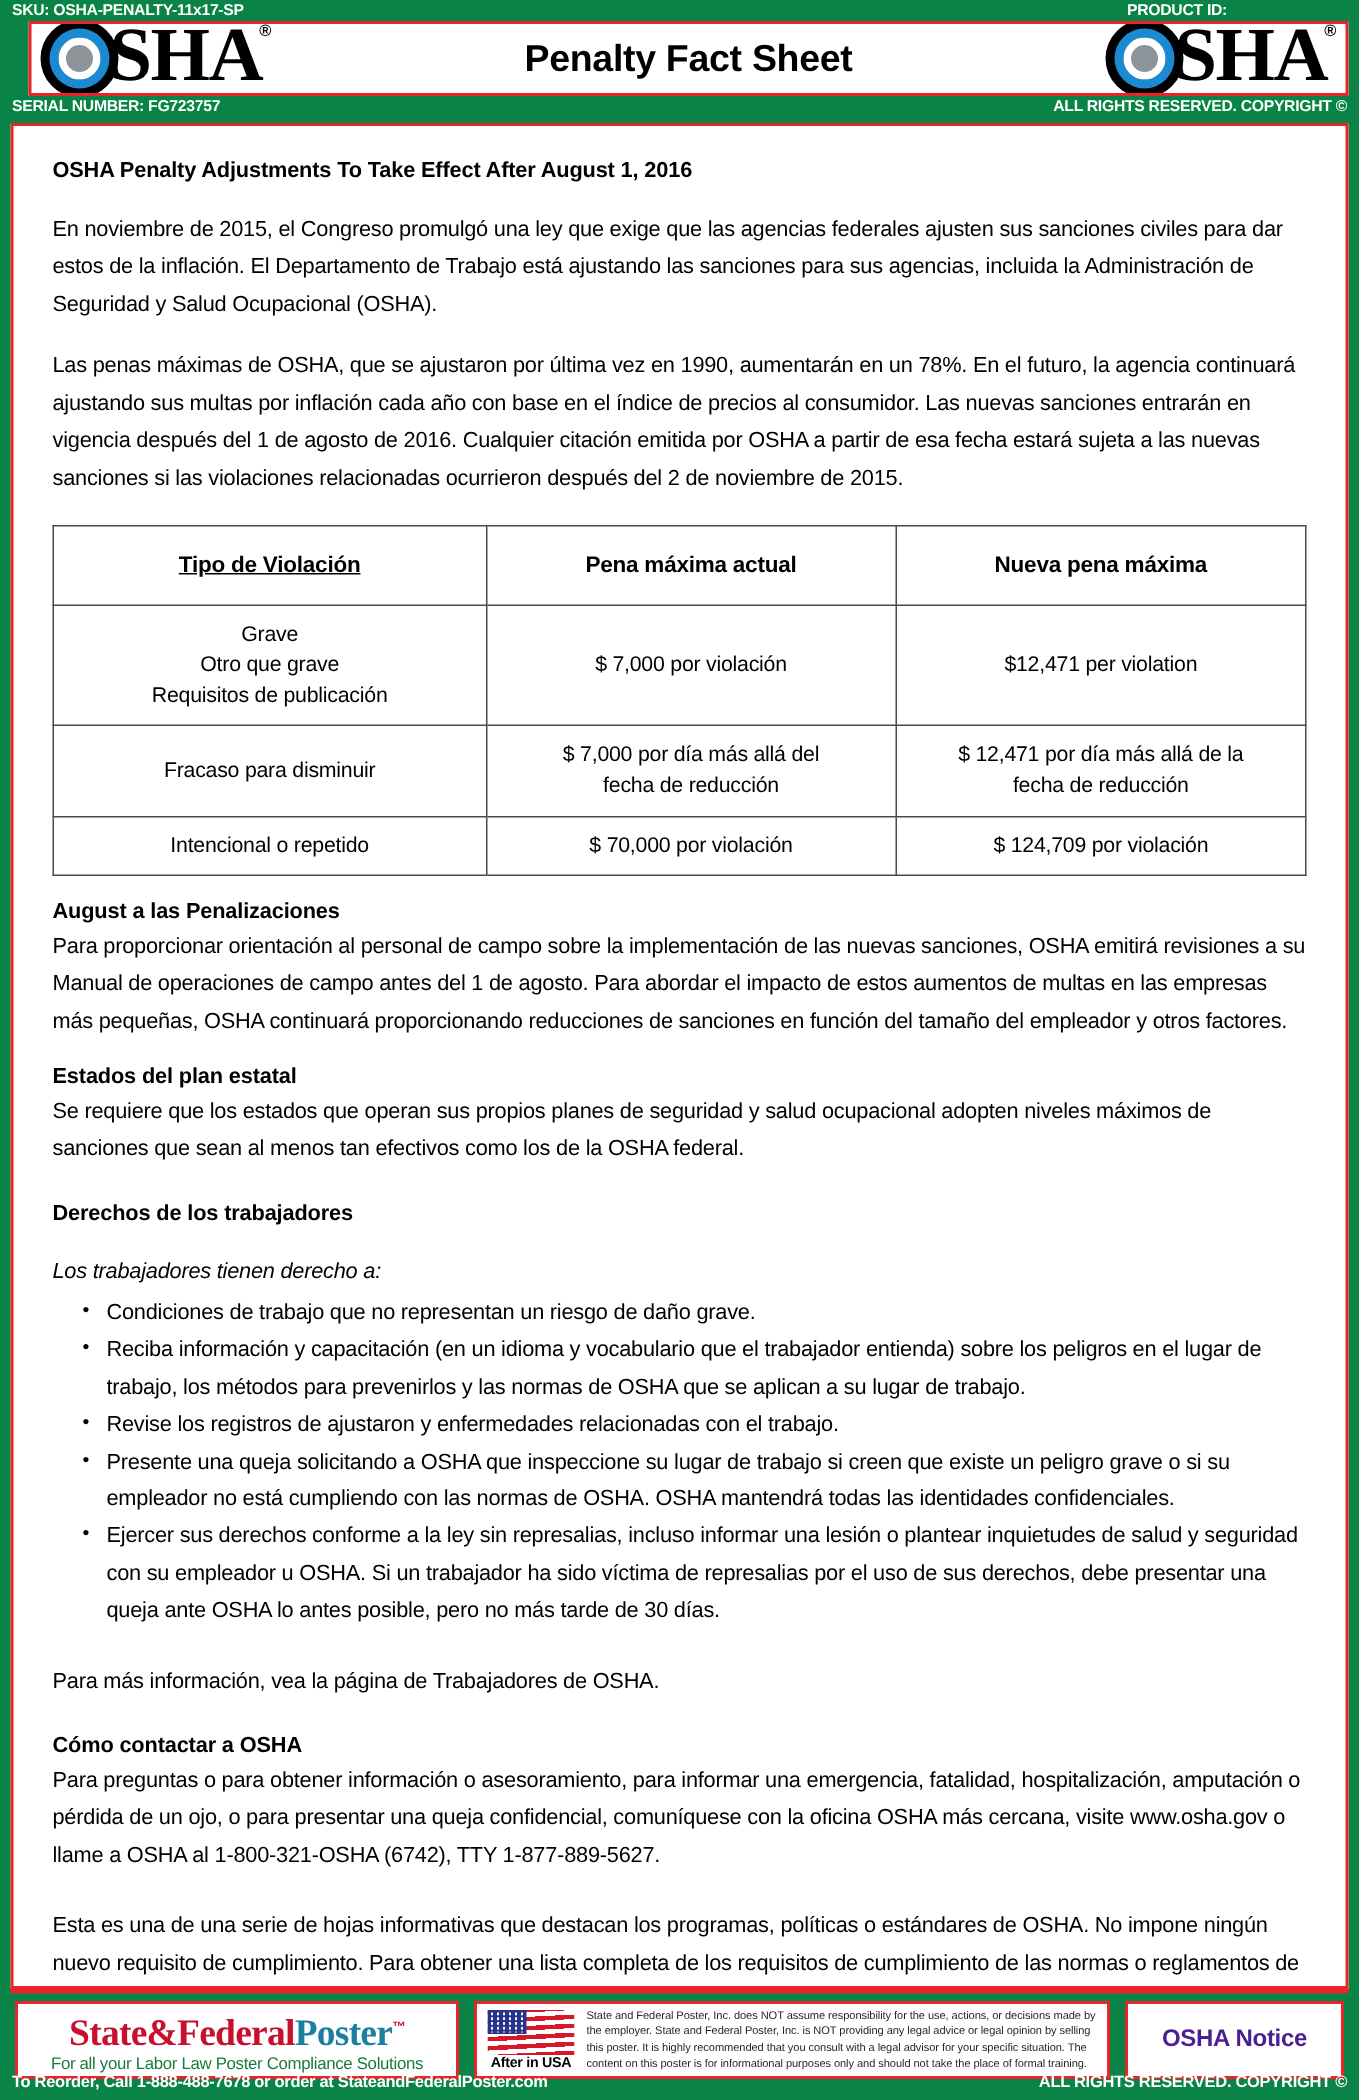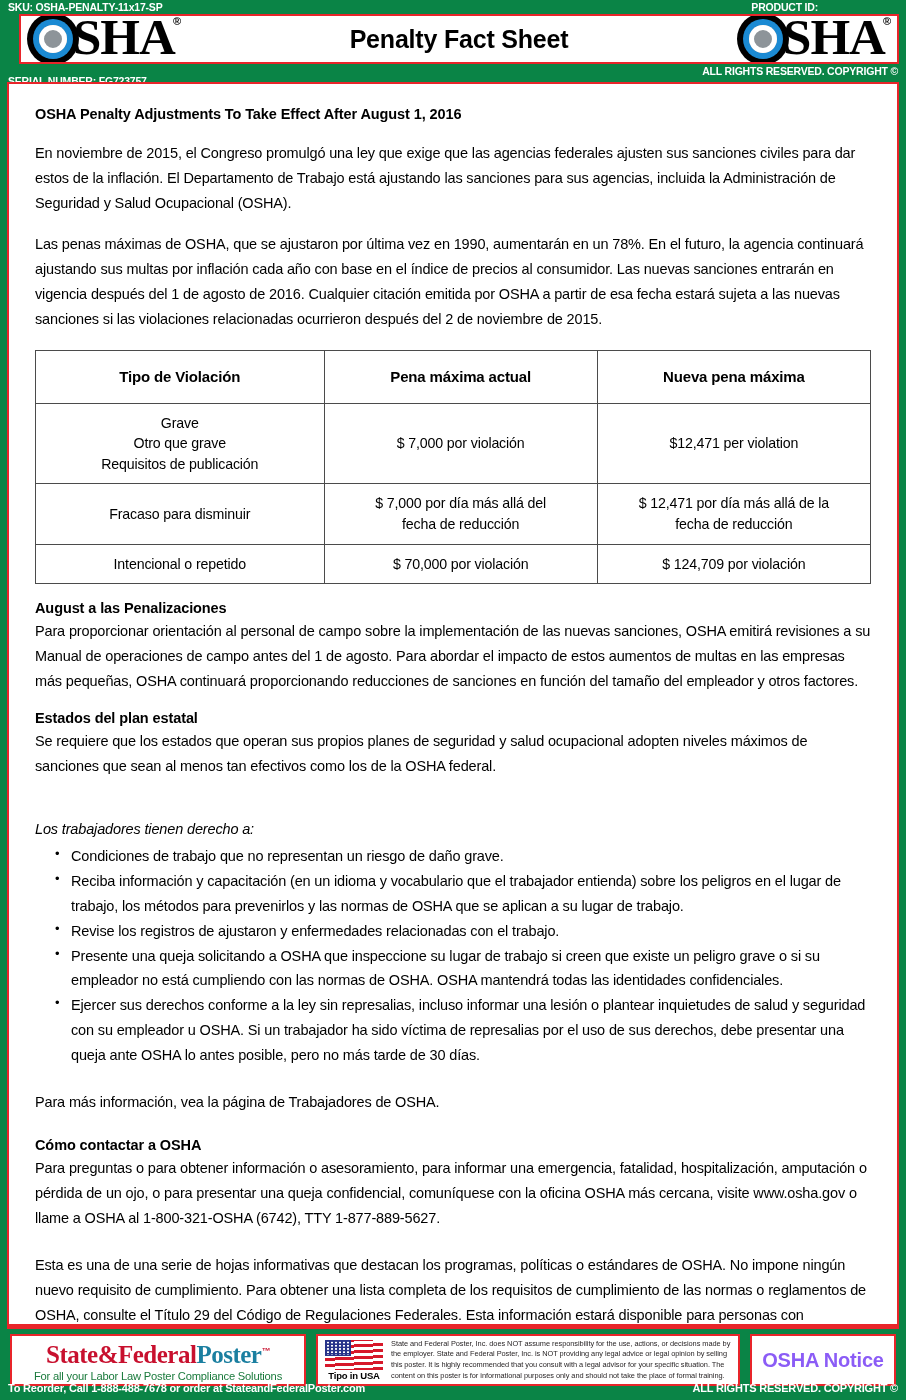--- a/index.html
+++ b/index.html
@@ -123,21 +123,21 @@
   
   .serialstrip {
     position: absolute;
     top: 64px; left: 0; right: 0;
     height: 15px;
     color: #ffffff;
     font-size: 10.5px;
     font-weight: bold;
     letter-spacing: -0.2px;
   }
-  .serialstrip .serial { position: absolute; left: 8px; top: 11px; }
+  .serialstrip .serial { position: absolute; left: 8px; top: 1px; }
   .serialstrip .rights { position: absolute; right: 8px; top: 1px; }
 
   
   .content {
     position: absolute;
     top: 82px; left: 7px; right: 7px;
     bottom: 74px;
     background: #ffffff;
     border: 2px solid #e8252a;
     box-sizing: border-box;
@@ -180,21 +180,21 @@
   table.penalty th {
     font-size: 15px;
     font-weight: bold;
     height: 34px;
   }
   table.penalty td {
     font-size: 14.2px;
     line-height: 1.45;
     font-weight: normal;
   }
-  table.penalty .col1 { width: 33%; }
+  table.penalty .col1 { width: 33%; text-decoration: underline; }
   .cellline { display: block; }
 
   
   ul.rights-list {
     margin: 2px 0 0 0;
     padding: 0 0 0 20px;
     list-style: none;
   }
   ul.rights-list li {
     position: relative;
@@ -327,22 +327,22 @@
     color: #231f20;
     letter-spacing: -0.05px;
   }
   .noticebox {
     flex: 0 0 146px;
     display: flex;
     align-items: center;
     justify-content: center;
   }
   .noticebox span {
-    color: #8b5cf6;
-    font-size: 20px;
+    color: #4c1d95;
+    font-size: 16px;
     font-weight: bold;
     letter-spacing: -0.2px;
     text-align: center;
   }
   .footer-strip {
     position: absolute;
     left: 0; right: 0; bottom: 2px;
     height: 16px;
     color: #ffffff;
     font-size: 11px;
@@ -448,20 +448,21 @@
     </table>
 
     <div class="h-bold">August a las Penalizaciones</div>
     <p class="body">Para proporcionar orientación al personal de campo sobre la implementación de las nuevas sanciones, OSHA emitirá revisiones a su Manual de operaciones de campo antes del 1 de agosto. Para abordar el impacto de estos aumentos de multas en las empresas más pequeñas, OSHA continuará proporcionando reducciones de sanciones en función del tamaño del empleador y otros factores.</p>
 
     <div class="gap-md"></div>
     <div class="h-bold">Estados del plan estatal</div>
     <p class="body">Se requiere que los estados que operan sus propios planes de seguridad y salud ocupacional adopten niveles máximos de sanciones que sean al menos tan efectivos como los de la OSHA federal.</p>
 
     <div class="gap-lg"></div>
+    <div class="h-bold">Derechos de los trabajadores</div>
 
     <div class="gap-md"></div>
     <p class="body italic">Los trabajadores tienen derecho a:</p>
 
     <ul class="rights-list">
       <li>Condiciones de trabajo que no representan un riesgo de daño grave.</li>
       <li>Reciba información y capacitación (en un idioma y vocabulario que el trabajador entienda) sobre los peligros en el lugar de trabajo, los métodos para prevenirlos y las normas de OSHA que se aplican a su lugar de trabajo.</li>
       <li>Revise los registros de ajustaron y enfermedades relacionadas con el trabajo.</li>
       <li>Presente una queja solicitando a OSHA que inspeccione su lugar de trabajo si creen que existe un peligro grave o si su empleador no está cumpliendo con las normas de OSHA. OSHA mantendrá todas las identidades confidenciales.</li>
       <li>Ejercer sus derechos conforme a la ley sin represalias, incluso informar una lesión o plantear inquietudes de salud y seguridad con su empleador u OSHA. Si un trabajador ha sido víctima de represalias por el uso de sus derechos, debe presentar una queja ante OSHA lo antes posible, pero no más tarde de 30 días.</li>
@@ -490,21 +491,21 @@
         </div>
         <div class="brand-tag">For all your Labor Law Poster Compliance Solutions</div>
       </div>
 
       <div class="fbox discbox">
         <div class="flagwrap">
           <div class="flag">
             <span class="stripes"></span>
             <span class="canton"></span>
           </div>
-          <div class="madein">Tipo in USA</div>
+          <div class="madein">After in USA</div>
         </div>
         <div class="disclaimer">State and Federal Poster, Inc. does NOT assume responsibility for the use, actions, or decisions made by the employer. State and Federal Poster, Inc. is NOT providing any legal advice or legal opinion by selling this poster. It is highly recommended that you consult with a legal advisor for your specific situation. The content on this poster is for informational purposes only and should not take the place of formal training.</div>
       </div>
 
       <div class="fbox noticebox">
         <span>OSHA Notice</span>
       </div>
 
     </div>
 

